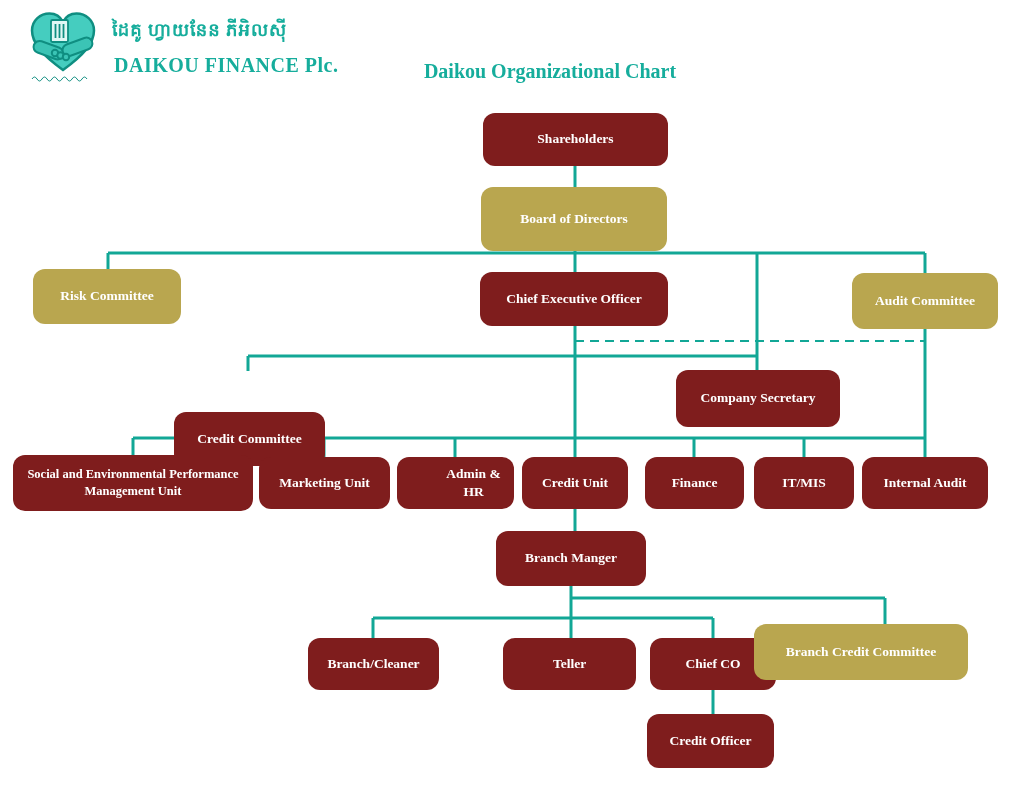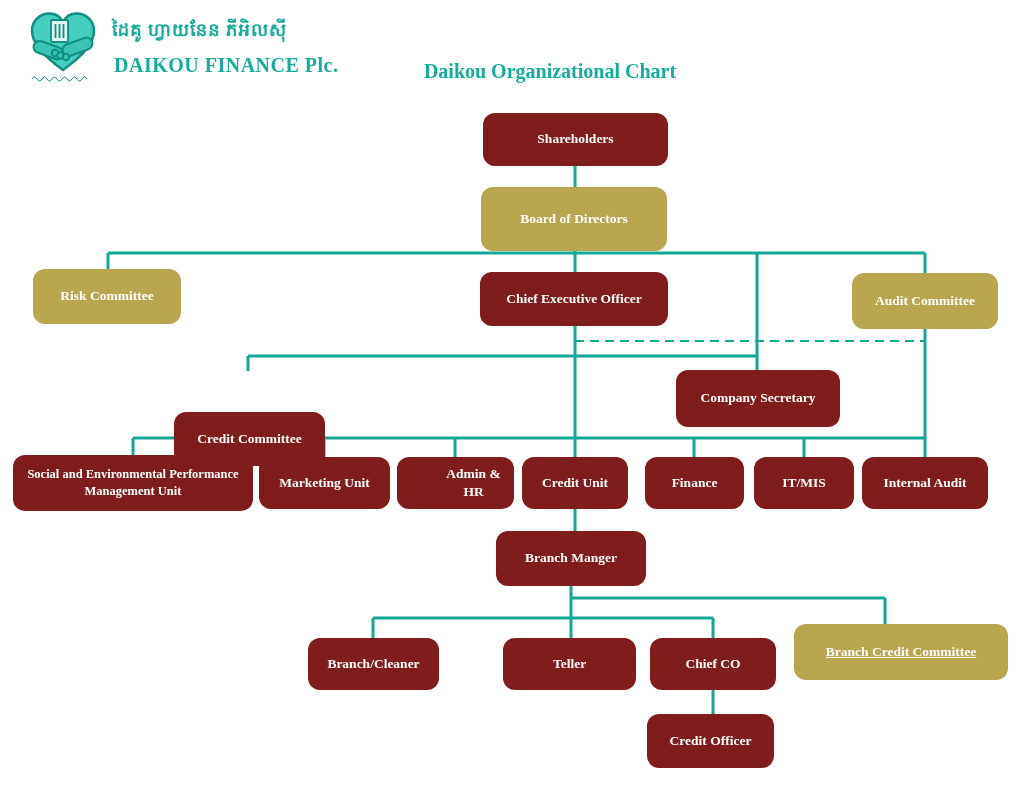--- a/index.html
+++ b/index.html
@@ -42,21 +42,21 @@
   #n-marketing{left:259px;top:457px;width:131px;height:52px;}
   #n-admin-hr{left:397px;top:457px;width:117px;height:52px;padding-left:44px;}
   #n-credit-unit{left:522px;top:457px;width:106px;height:52px;}
   #n-finance{left:645px;top:457px;width:99px;height:52px;}
   #n-it-mis{left:754px;top:457px;width:100px;height:52px;}
   #n-internal-audit{left:862px;top:457px;width:126px;height:52px;}
   #n-branch-manager{left:496px;top:531px;width:150px;height:55px;}
   #n-guard-cleaner{left:308px;top:638px;width:131px;height:52px;}
   #n-teller{left:503px;top:638px;width:133px;height:52px;}
   #n-chief-co{left:650px;top:638px;width:126px;height:52px;}
-  #n-bcc{left:794px;top:624px;width:214px;height:56px;text-decoration:underline;}
+  #n-bcc{left:754px;top:624px;width:214px;height:56px;}
   #n-credit-officer{left:647px;top:714px;width:127px;height:54px;}
 </style>
 </head>
 <body>
 
 <div class="canvas">
 
   <div class="logo-wrap">
     <svg width="78" height="76" viewBox="0 0 78 76">
       <path d="M39 62 C18 47 8 35 8 22.5 C8 12 16.5 5.5 25.5 5.5 C31.5 5.5 36.5 9 39 14 C41.5 9 46.5 5.5 52.5 5.5 C61.5 5.5 70 12 70 22.5 C70 35 60 47 39 62 Z" fill="#45CDBF" stroke="#0F8E81" stroke-width="2.5"></path>

